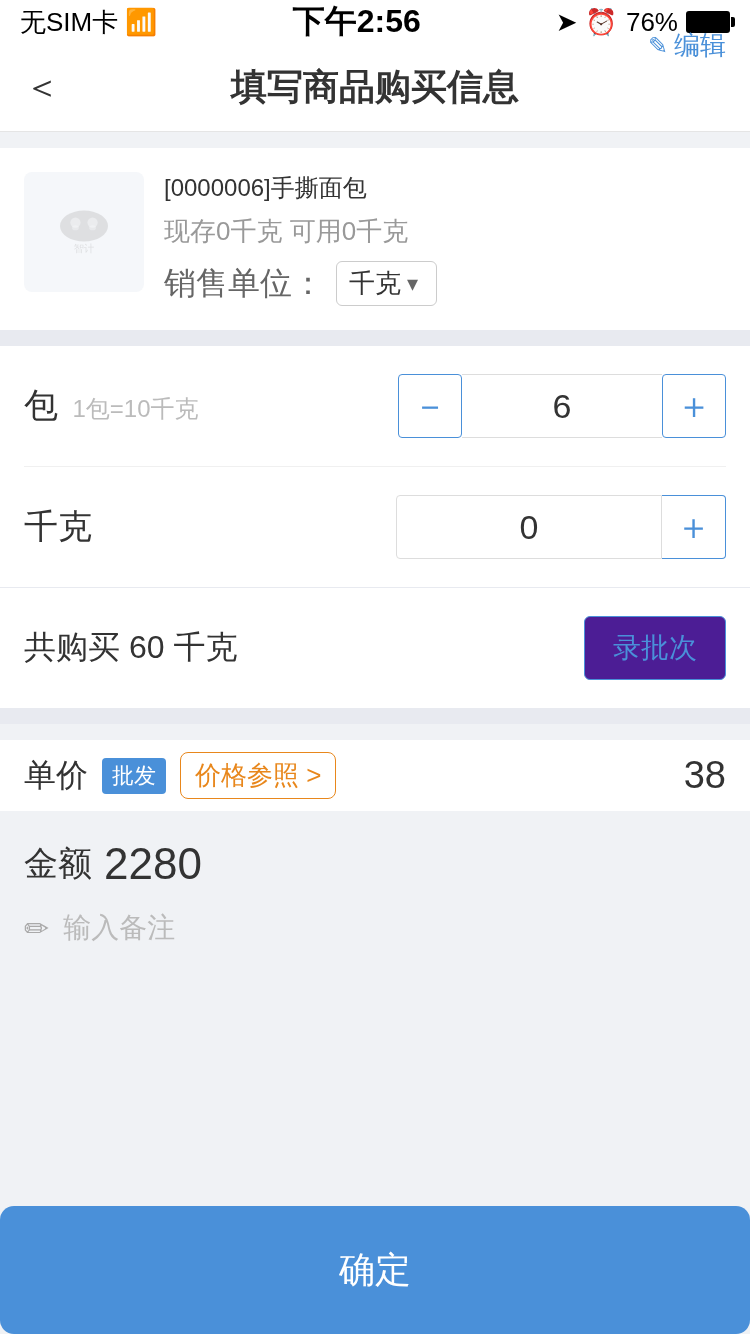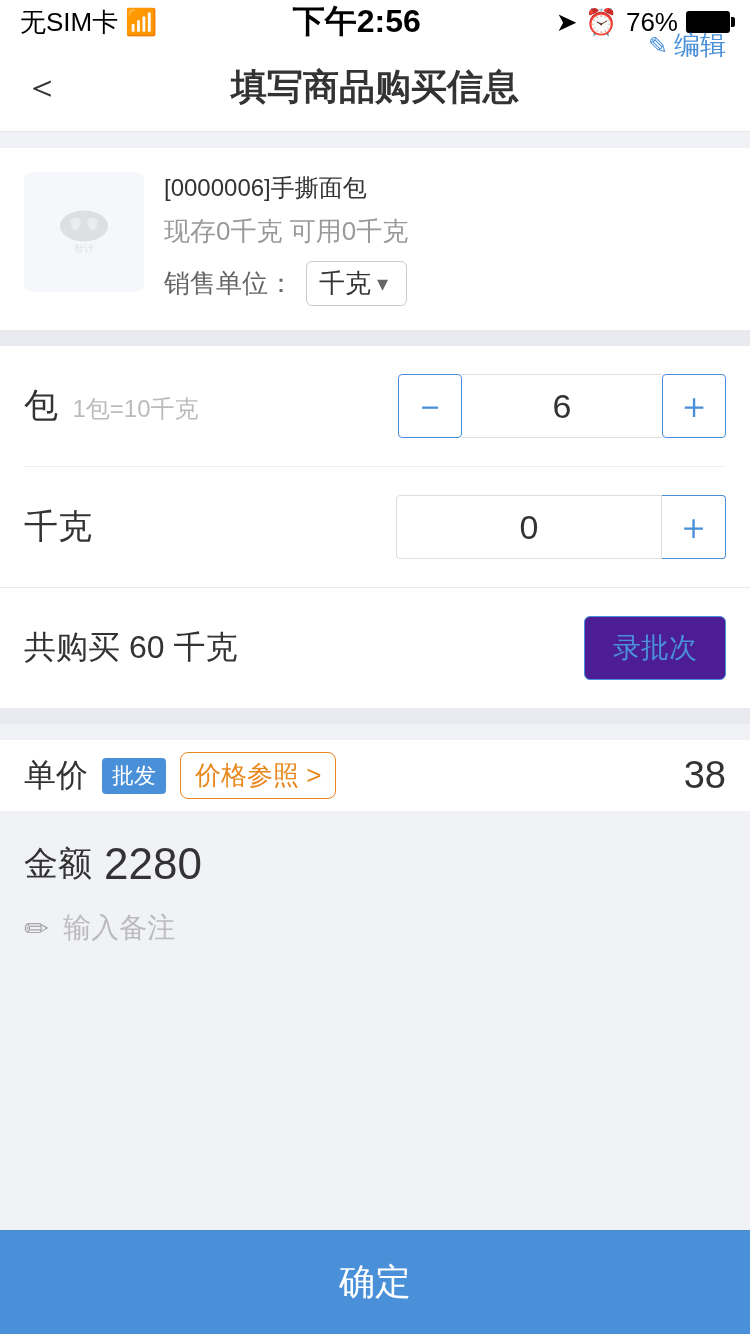--- a/index.html
+++ b/index.html
@@ -108,21 +108,21 @@
       font-size: 26px;
       color: #999;
       margin-bottom: 12px;
     }
     .product-unit-row {
       display: flex;
       align-items: center;
       gap: 12px;
     }
     .product-unit-label {
-      font-size: 26px;
+      font-size: 32px;
       color: #666;
     }
     .unit-dropdown {
       border: 1px solid #ccc;
       border-radius: 6px;
       padding: 4px 18px 4px 12px;
       font-size: 26px;
       color: #333;
       position: relative;
       display: inline-flex;
@@ -322,26 +322,27 @@
     .note-placeholder {
       font-size: 28px;
       color: #bbb;
     }
 
     
     .main-spacer { flex: 1; background: #f0f2f5; }
 
     
     .confirm-btn {
-      height: 104px;
+      height: 128px;
       background: #4a90d9;
       display: flex;
       align-items: center;
       justify-content: center;
       cursor: pointer;
+      border-radius: 14px;
     }
     .confirm-btn-label {
       font-size: 36px;
       color: #fff;
       font-weight: 500;
     }
   </style>
 </head>
 <body>
 

